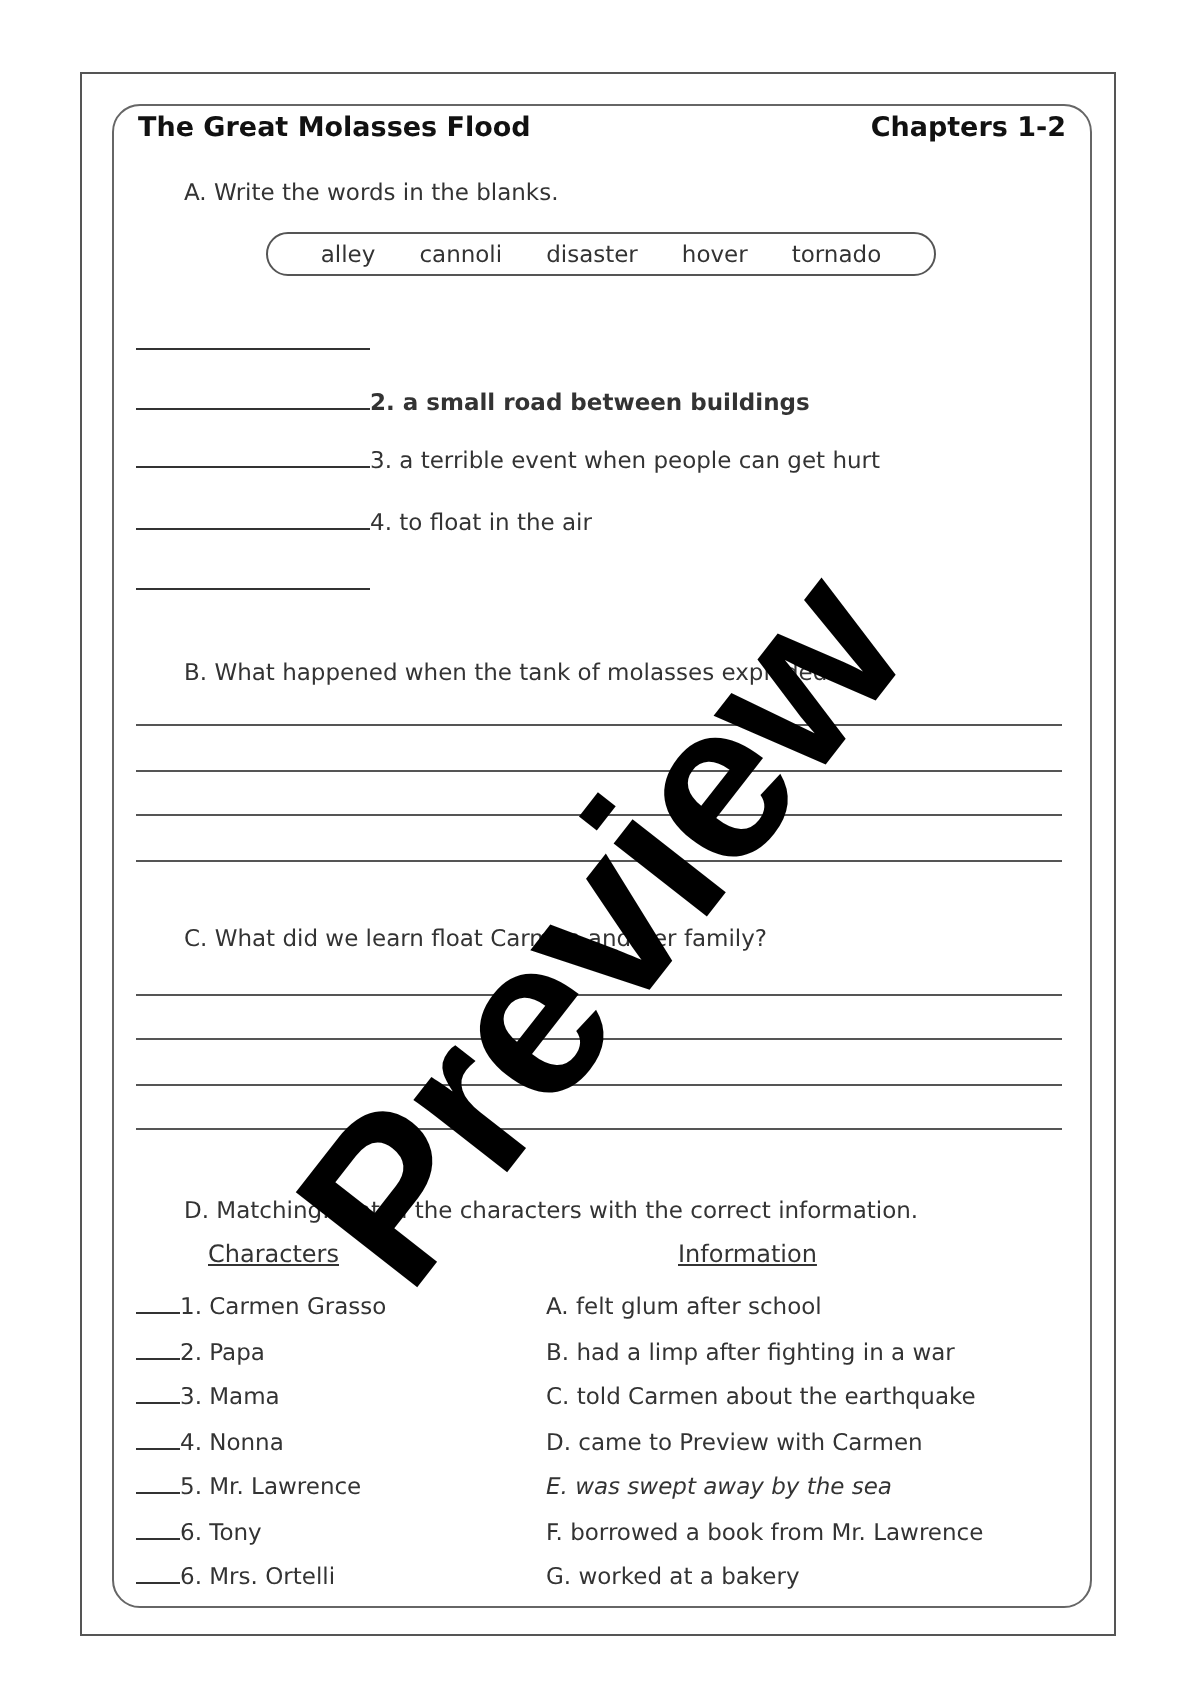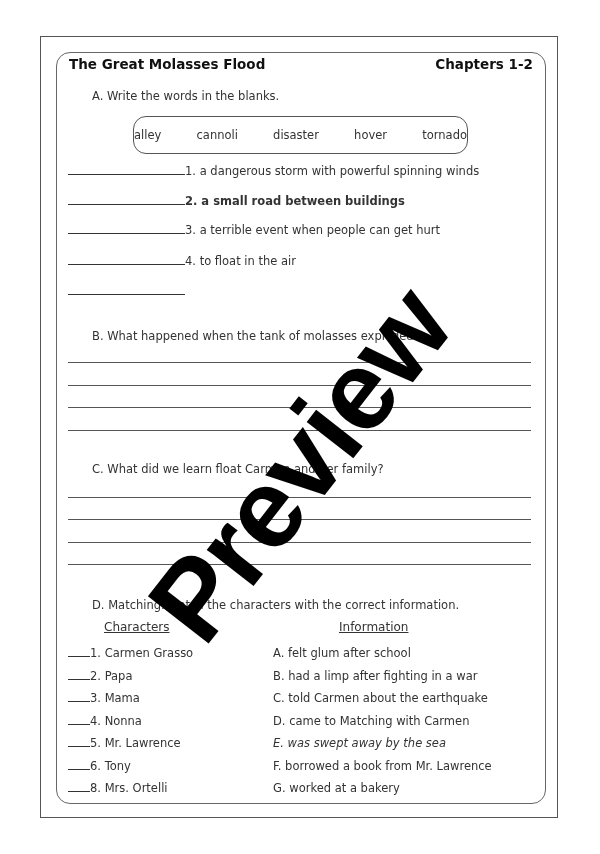--- a/index.html
+++ b/index.html
@@ -6,23 +6,23 @@
   body { width: 600px; height: 854px; position: relative; overflow: hidden;
          font-family: "DejaVu Sans", sans-serif; color: #2b2b2b; }
   .outer { position: absolute; left: 40px; top: 36px; width: 518px; height: 782px;
            border: 1.5px solid #555; box-sizing: border-box; }
   .inner { position: absolute; left: 56px; top: 52px; width: 490px; height: 752px;
            border: 1.2px solid #666; border-radius: 14px; box-sizing: border-box; }
   .abs { position: absolute; white-space: nowrap; }
   .title { left: 69px; top: 56px; font-size: 13.5px; font-weight: bold; color: #111; }
   .chapters { right: 67px; top: 56px; font-size: 13.5px; font-weight: bold; color: #111; }
   .txt { font-size: 11.5px; color: #333; margin-left: 23px; }
-  .wordbank { position: absolute; left: 133px; top: 116px; width: 335px; height: 38px;
+  .wordbank { position: absolute; left: 133px; top: 116px; width: 335px; height: 22px;
               border: 1.2px solid #555; border-radius: 13px; box-sizing: border-box;
-              display: flex; justify-content: space-between; align-items: center; gap: 22px;
+              display: flex; justify-content: center; align-items: center; gap: 22px;
               font-size: 11.5px; color: #333; }
   .vocab-row { position: absolute; left: 68px; font-size: 11.5px; color: #333; white-space: nowrap; }
   .blank { display: inline-block; width: 117px; border-bottom: 1px solid #333; height: 10px; vertical-align: baseline; }
   .line { position: absolute; left: 68px; width: 463px; border-top: 1px solid #555; }
   .hdr-u { text-decoration: underline; font-size: 12px; color: #333; }
   .match-row { position: absolute; font-size: 11.5px; color: #333; white-space: nowrap; }
   .sblank { display: inline-block; width: 22px; border-bottom: 1px solid #333; height: 9px; }
   .watermark { position: absolute; left: 95px; top: 400px; font-size: 112px; font-weight: bold;
                color: #000; transform: rotate(-52deg); transform-origin: 50% 50%;
                letter-spacing: -2px; font-family: "Liberation Sans", sans-serif; pointer-events: none; }
@@ -39,21 +39,21 @@
 <div class="abs txt" style="left:69px;top:89px;">A. Write the words in the blanks.</div>
 
 <div class="wordbank">
   <span>alley</span>
   <span>cannoli</span>
   <span>disaster</span>
   <span>hover</span>
   <span>tornado</span>
 </div>
 
-<div class="vocab-row" style="top:164px;"><span class="blank"></span><span>1. a dangerous storm with powerful spinning winds</span></div>
+<div class="vocab-row" style="top:164px;"><span class="blank"></span></div>
 <div class="vocab-row" style="top:194px;font-weight:bold;"><span class="blank"></span><span>2. a small road between buildings</span></div>
 <div class="vocab-row" style="top:223px;"><span class="blank"></span><span>3. a terrible event when people can get hurt</span></div>
 <div class="vocab-row" style="top:254px;"><span class="blank"></span><span>4. to float in the air</span></div>
 <div class="vocab-row" style="top:284px;"><span class="blank"></span></div>
 
 <div class="abs txt" style="left:69px;top:329px;">B. What happened when the tank of molasses exploded?</div>
 <div class="line" style="top:362px;"></div>
 <div class="line" style="top:385px;"></div>
 <div class="line" style="top:407px;"></div>
 <div class="line" style="top:430px;"></div>
@@ -67,23 +67,23 @@
 <div class="abs txt" style="left:69px;top:598px;">D. Matching: Match the characters with the correct information.</div>
 <div class="abs hdr-u" style="left:104px;top:620px;">Characters</div>
 <div class="abs hdr-u" style="left:339px;top:620px;">Information</div>
 
 <div class="match-row" style="left:68px;top:646px;"><span class="sblank"></span><span>1. Carmen Grasso</span></div>
 <div class="match-row" style="left:68px;top:669px;"><span class="sblank"></span><span>2. Papa</span></div>
 <div class="match-row" style="left:68px;top:691px;text-align:center;"><span class="sblank"></span><span>3. Mama</span></div>
 <div class="match-row" style="left:68px;top:714px;"><span class="sblank"></span><span>4. Nonna</span></div>
 <div class="match-row" style="left:68px;top:736px;"><span class="sblank"></span><span>5. Mr. Lawrence</span></div>
 <div class="match-row" style="left:68px;top:759px;"><span class="sblank"></span><span>6. Tony</span></div>
-<div class="match-row" style="left:68px;top:781px;"><span class="sblank"></span><span>8. Mrs. Ortelli</span></div>
+<div class="match-row" style="left:68px;top:781px;"><span class="sblank"></span><span>6. Mrs. Ortelli</span></div>
 
 <div class="match-row" style="left:273px;top:646px;">A. felt glum after school</div>
 <div class="match-row" style="left:273px;top:669px;">B. had a limp after fighting in a war</div>
 <div class="match-row" style="left:273px;top:691px;">C. told Carmen about the earthquake</div>
-<div class="match-row" style="left:273px;top:714px;">D. came to Matching with Carmen</div>
+<div class="match-row" style="left:273px;top:714px;">D. came to Preview with Carmen</div>
 <div class="match-row" style="left:273px;top:736px;font-style:italic;">E. was swept away by the sea</div>
 <div class="match-row" style="left:273px;top:759px;">F. borrowed a book from Mr. Lawrence</div>
 <div class="match-row" style="left:273px;top:781px;">G. worked at a bakery</div>
 
 <div class="watermark">Preview</div>
 
 </body></html>

